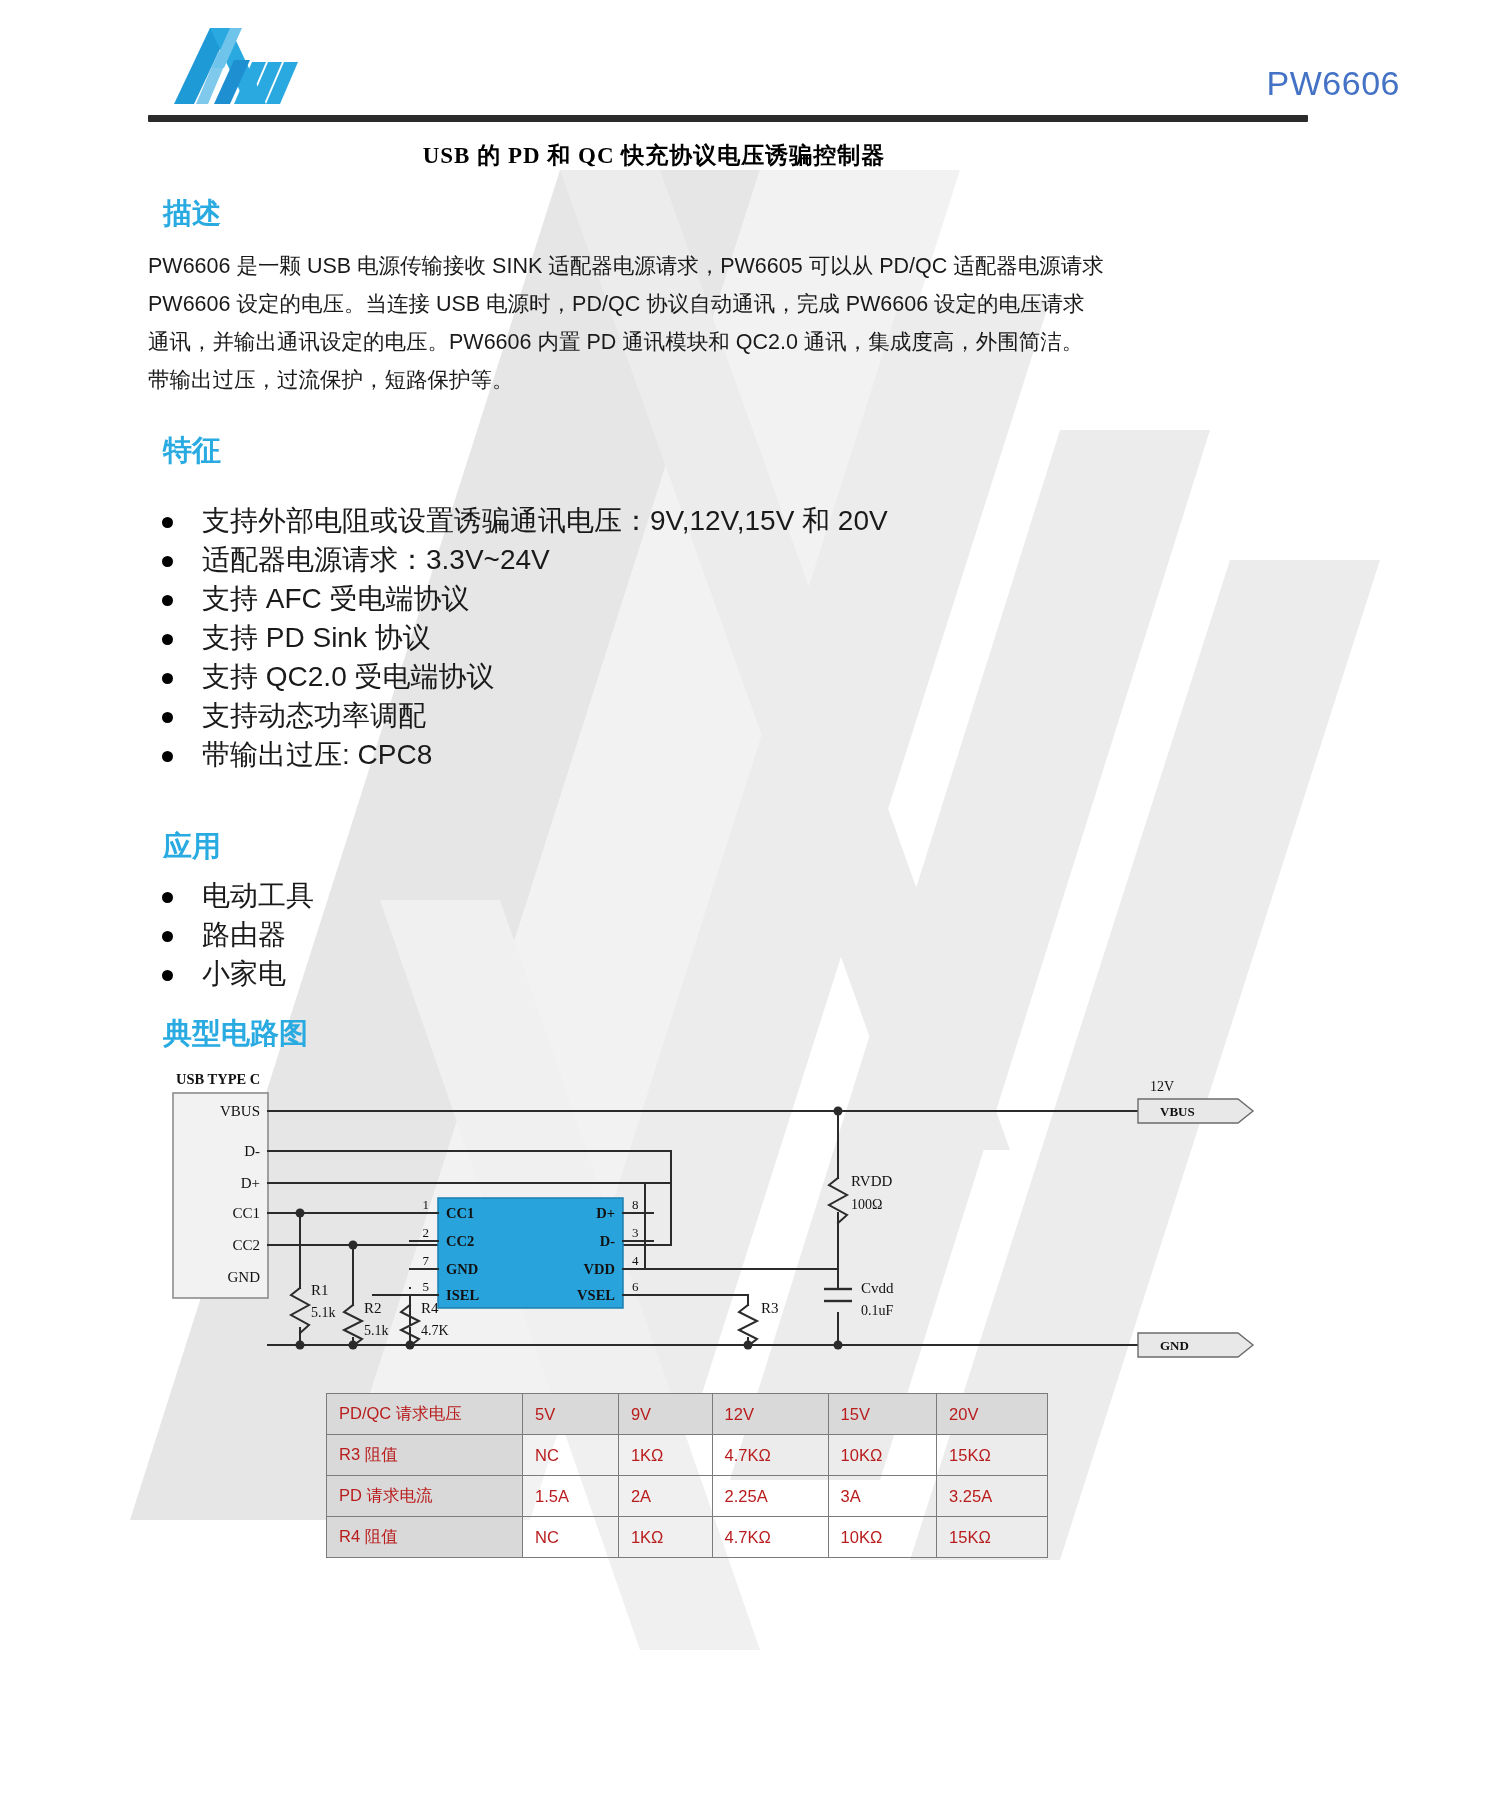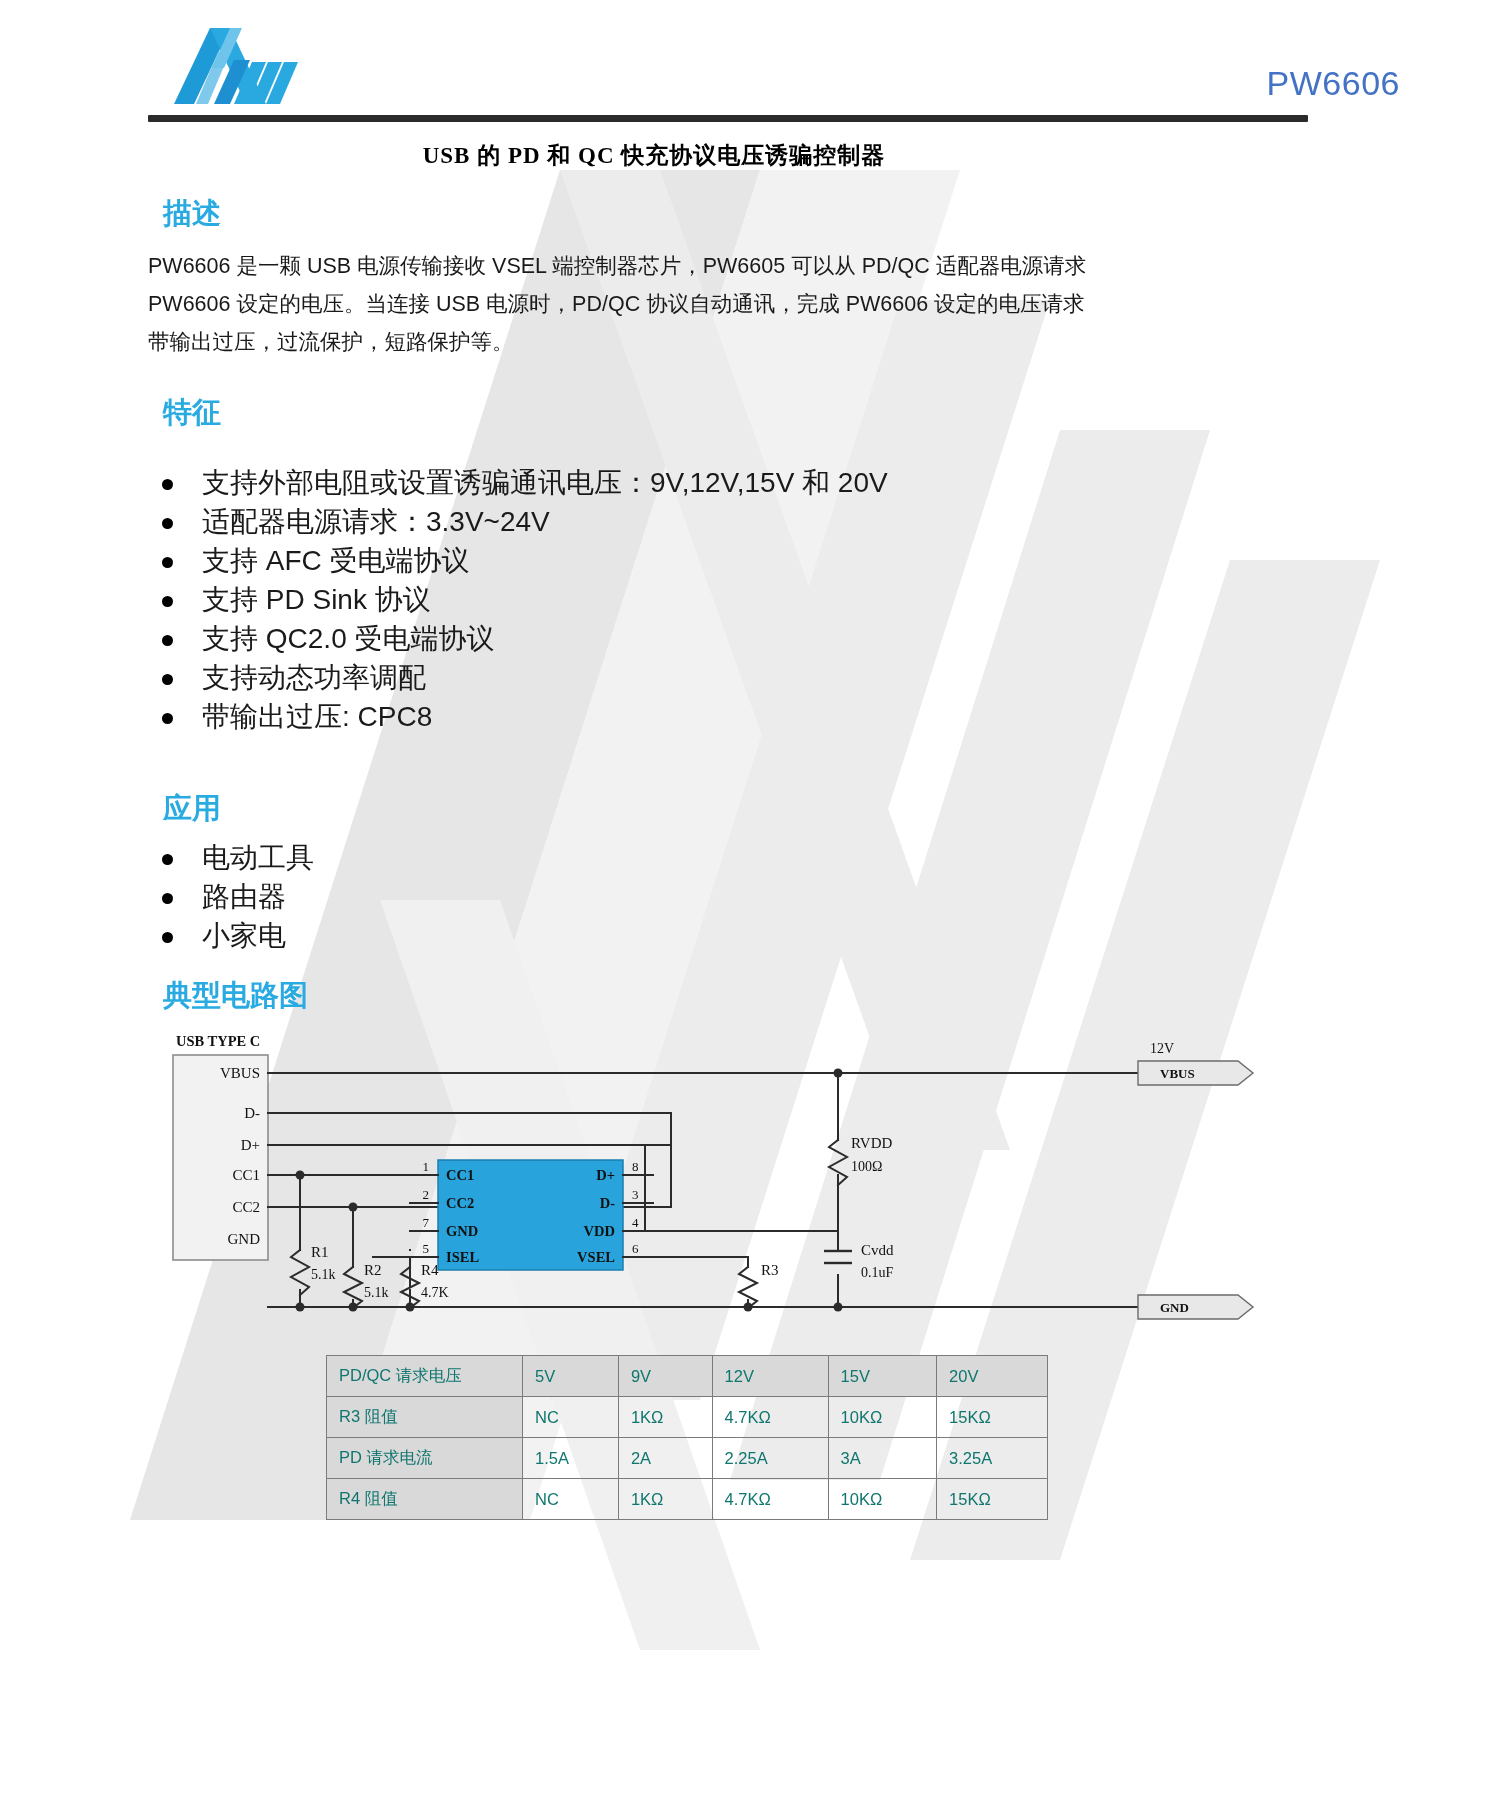--- a/index.html
+++ b/index.html
@@ -91,21 +91,21 @@
     border-collapse:collapse;
     margin-left:178px;
     margin-top:30px;
     width:722px;
     font-size:16.5px;
   }
   table.spec td {
     border:1px solid #7b7b7b;
     padding:9px 12px;
     height:40px;
-    color:#0f766e;
+    color:#b91c1c;
     white-space:nowrap;
   }
   table.spec tr td:first-child { width:196px; }
   table.spec tr.head td { background:#d9d9d9; }
   table.spec tr td:first-child { background:#d9d9d9; }
   table.spec tr.head td { background:#d9d9d9; }
 </style>
 </head>
 <body>
 
@@ -142,22 +142,23 @@
   </div>
 
   <div class="subtitle">
     <span>USB 的 PD 和 QC 快充协议电压诱骗控制器</span>
   </div>
 
   <div class="content">
 
     <h2 class="sec">描述</h2>
     <div class="para">
-      <div>PW6606 是一颗 USB 电源传输接收 VSEL 端控制器芯片，PW6605 可以从 PD/QC 适配器电源请求</div>
+      <div>PW6606 是一颗 USB 电源传输接收 SINK 适配器电源请求，PW6605 可以从 PD/QC 适配器电源请求</div>
       <div>PW6606 设定的电压。当连接 USB 电源时，PD/QC 协议自动通讯，完成 PW6606 设定的电压请求</div>
+      <div>通讯，并输出通讯设定的电压。PW6606 内置 PD 通讯模块和 QC2.0 通讯，集成度高，外围简洁。</div>
       <div>带输出过压，过流保护，短路保护等。</div>
     </div>
 
     <div class="gap-md"></div>
     <h2 class="sec">特征</h2>
     <div class="gap-sm"></div>
     <ul class="bullets">
       <li>支持外部电阻或设置诱骗通讯电压：9V,12V,15V 和 20V</li>
       <li>适配器电源请求：3.3V~24V</li>
       <li>支持 AFC 受电端协议</li>

